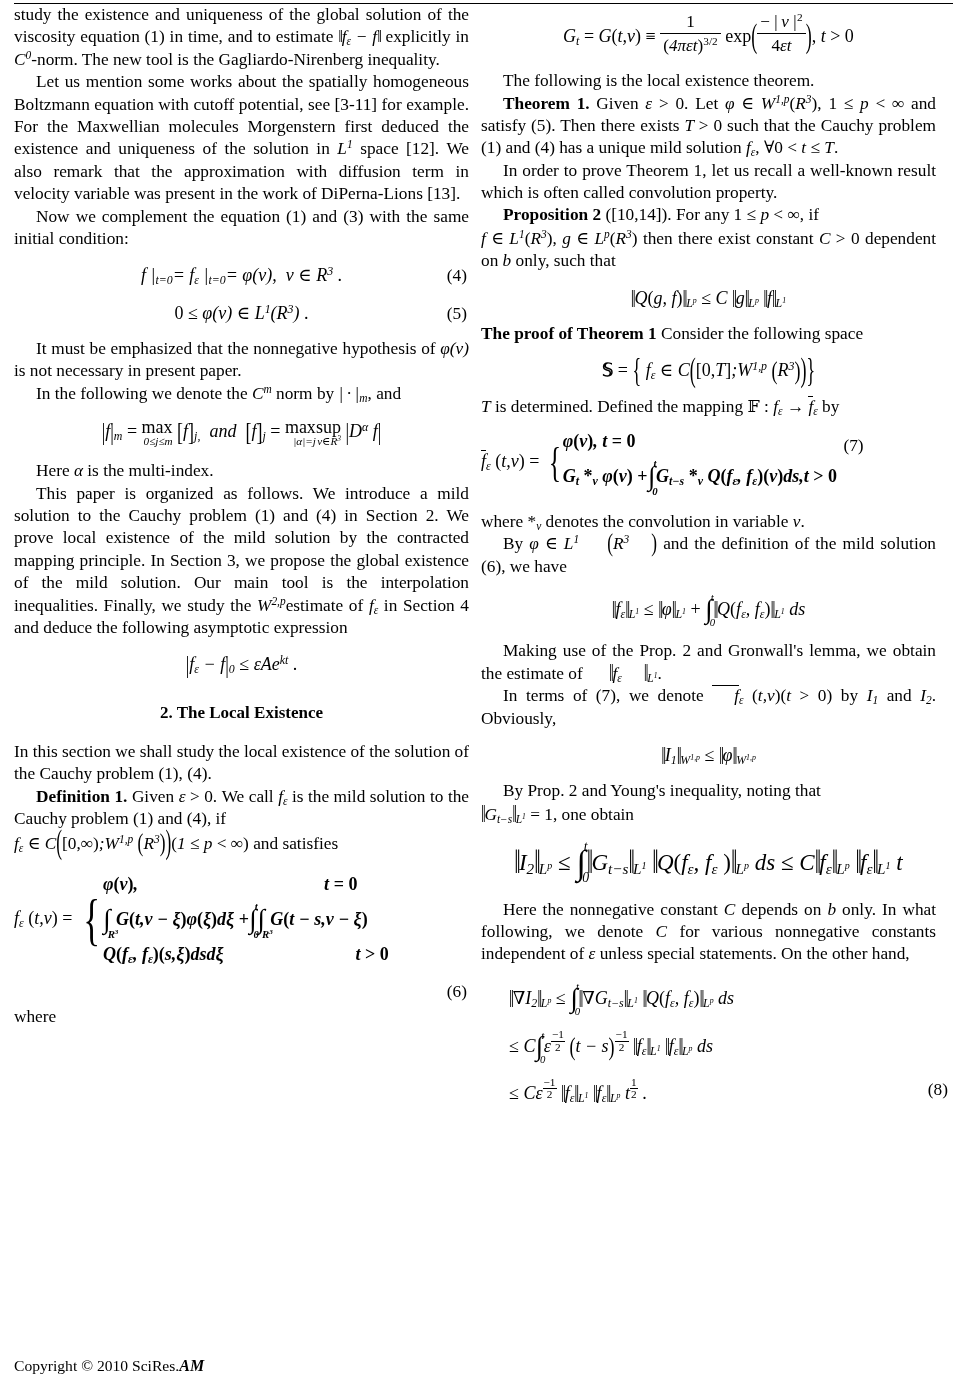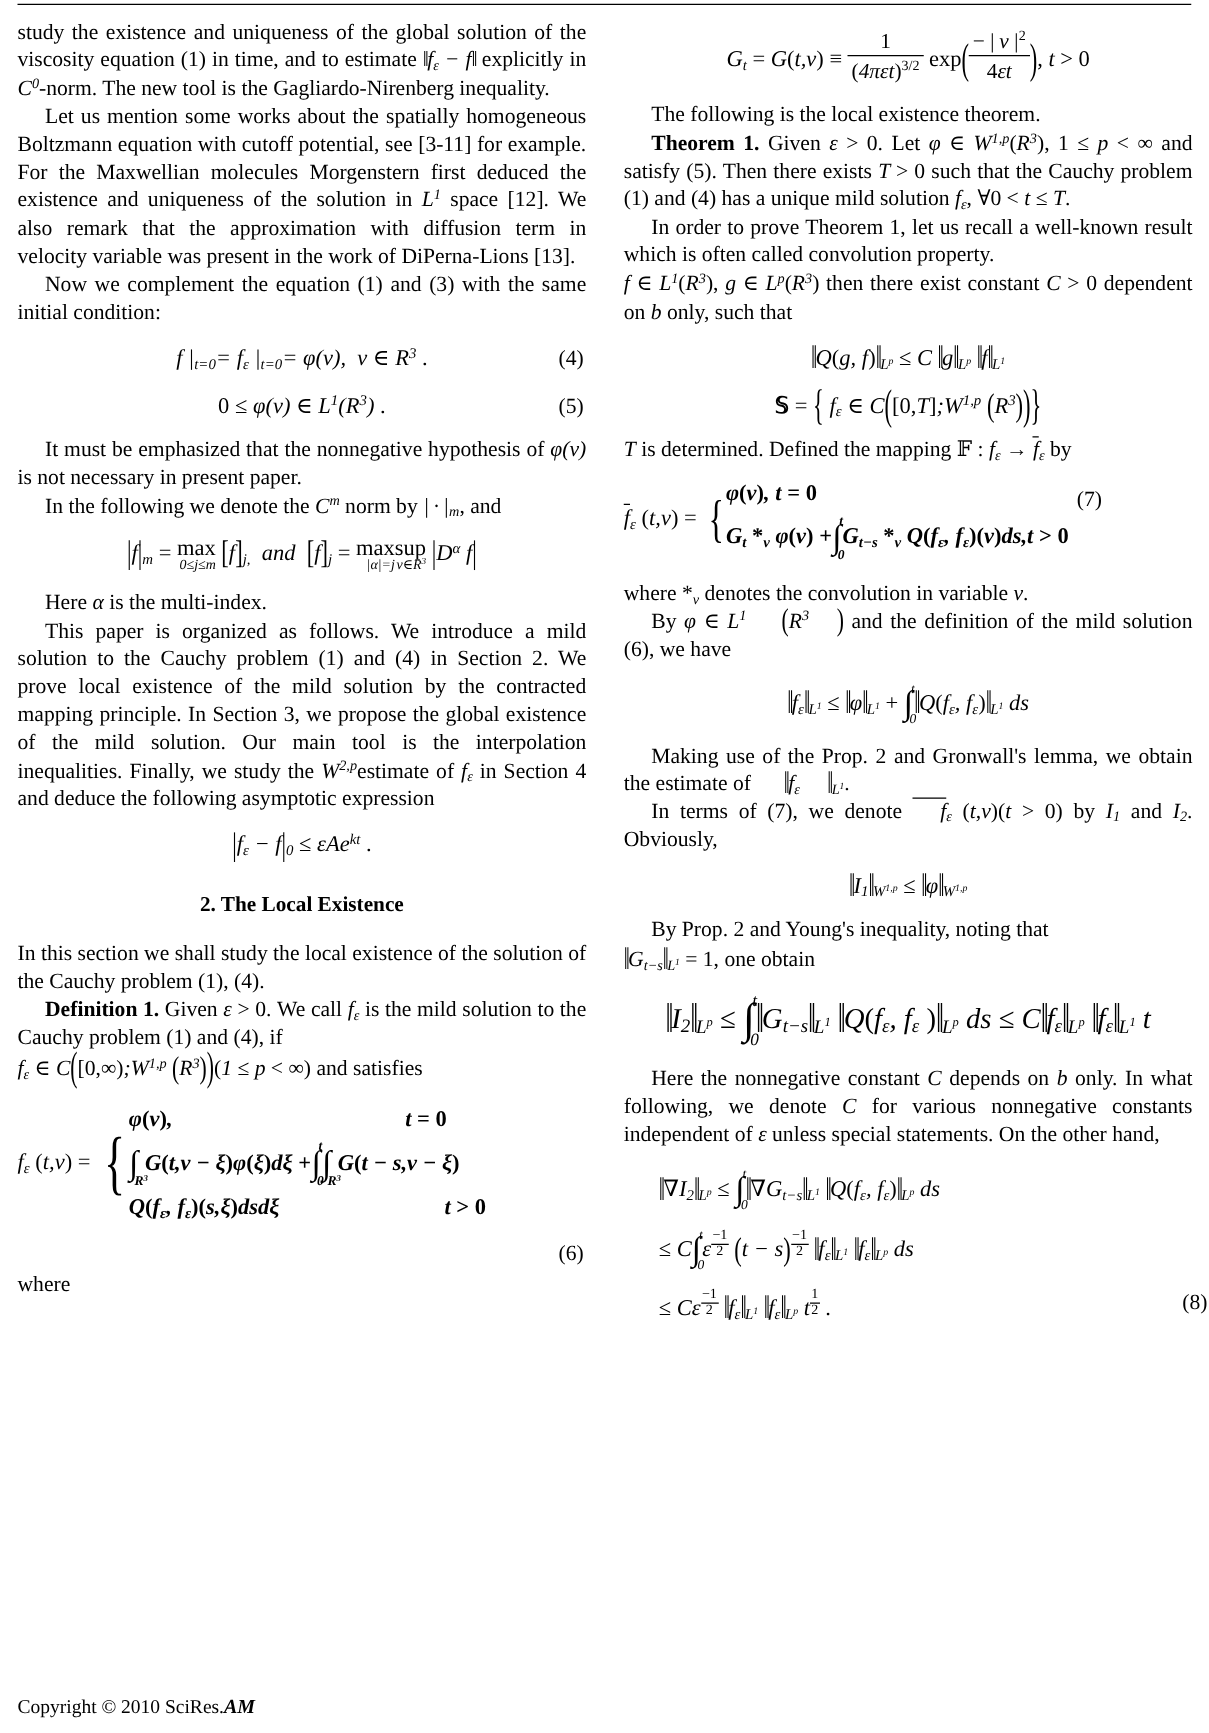--- a/index.html
+++ b/index.html
@@ -45,22 +45,21 @@
   .rule {
     border: 0;
     border-top: 1.2px solid #000;
     margin: 3px 0 0 0;
     height: 0;
   }
 
   
   .columns {
     display: flex;
-    gap: 30px;
-    margin-top: 11px;
+    gap: 12px;
   }
   .col {
     width: 455px;
     flex: 0 0 455px;
   }
 
   p.body {
     margin: 0;
     font-size: 17.3px;
     line-height: 1.295;
@@ -374,36 +373,46 @@
         <span>and satisfy (5). Then there exists</span>
         <span class="math">T <span class="mathup">&gt; 0</span></span>
         <span>such that the Cauchy problem (1) and (4) has a unique mild solution</span>
         <span class="math">f<sub>ε</sub><span class="mathup">, ∀0 &lt;</span> t <span class="mathup">≤</span> T</span><span>.</span>
       </p>
 
       <p class="body indent">
         <span>In order to prove Theorem 1, let us recall a well-known result which is often called convolution property.</span>
       </p>
 
+      <p class="body indent">
+        <span class="bold">Proposition 2</span>
+        <span>([10,14]).</span>
+        <span>For any</span>
+        <span class="math"><span class="mathup">1 ≤</span> p <span class="mathup">&lt; ∞</span></span><span>, if</span>
+      </p>
 
       <p class="body noindent" style="margin-top:1px;">
         <span class="math">f <span class="mathup">∈</span> L<sup>1</sup><span class="mathup">(</span>R<sup>3</sup><span class="mathup">),</span> g <span class="mathup">∈</span> L<sup>p</sup><span class="mathup">(</span>R<sup>3</sup><span class="mathup">)</span></span>
         <span>then there exist constant</span>
         <span class="math">C <span class="mathup">&gt; 0</span></span>
         <span>dependent on</span>
         <span class="math">b</span>
         <span>only, such that</span>
       </p>
 
       <div class="eqblock">
         <span class="math">
           <span class="dbar delim-l">‖</span>Q<span class="mathup">(</span>g, f<span class="mathup">)</span><span class="dbar delim-l">‖</span><sub>L<sup>p</sup></sub> <span class="mathup">≤</span> C <span class="dbar delim-l">‖</span>g<span class="dbar delim-l">‖</span><sub>L<sup>p</sup></sub> <span class="dbar delim-l">‖</span>f<span class="dbar delim-l">‖</span><sub>L<sup>1</sup></sub>
         </span>
       </div>
 
+      <p class="body noindent">
+        <span class="bold">The proof of Theorem 1</span>
+        <span>Consider the following space</span>
+      </p>
 
       <div class="eqblock">
         <span class="math">
           <span class="mathup" style="font-weight:bold;">𝕊</span> <span class="mathup">=</span> <span class="delim-xl">{</span> f<sub>ε</sub> <span class="mathup">∈</span> C<span class="delim-xl">(</span><span class="mathup">[0,</span>T<span class="mathup">]</span>;W<sup>1,p</sup> <span class="delim-l">(</span>R<sup>3</sup><span class="delim-l">)</span><span class="delim-xl">)</span><span class="delim-xl">}</span>
         </span>
       </div>
 
       <p class="body noindent">
         <span class="math">T</span>
         <span>is determined. Defined the mapping</span>

